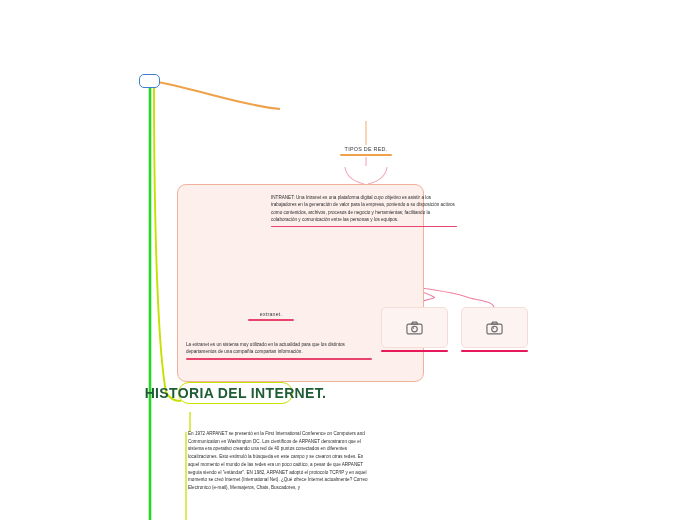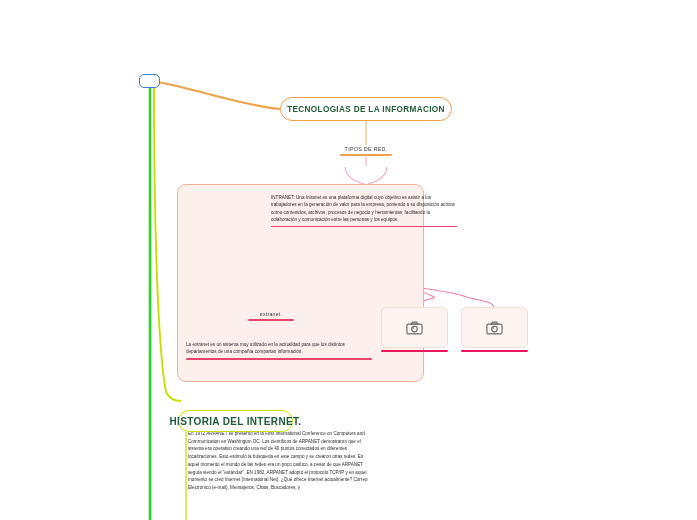--- a/index.html
+++ b/index.html
@@ -61,26 +61,26 @@
     width: 172px;
     height: 24px;
     border: 1.7px solid #f0a14b;
     color: #1f5c35;
     font-size: 8.2px;
     font-weight: bold;
     letter-spacing: 0.35px;
   }
   .pill-history {
     left: 178px;
-    top: 410px;
+    top: 382px;
     width: 115px;
     height: 22px;
     border: 1.7px solid #c8e000;
     color: #1f5c35;
-    font-size: 10px;
+    font-size: 14px;
     font-weight: bold;
     letter-spacing: 0.35px;
   }
 
   
   .underline-node {
     position: absolute;
     z-index: 6;
     box-sizing: border-box;
     text-align: center;
@@ -235,23 +235,20 @@
     <path d="M 360 282 L 372 282" fill="none" stroke="#e8195a" stroke-width="2.2"></path>
 
     <path d="M 190 412 L 190 432" fill="none" stroke="#c8e000" stroke-width="1.3"></path>
     <path d="M 186 432 L 186 520" fill="none" stroke="#c8e000" stroke-width="1.3"></path>
   </svg>
 
   <div class="root-node"></div>
 
   <div class="panel"></div>
 
-  <div class="pill pill-main">
-    <span>TECNOLOGIAS DE LA INFORMACION</span>
-  </div>
 
   <div class="underline-node node-tipos">
     <span class="ul-text">TIPOS DE RED.</span>
     <span class="ul-bar"></span>
   </div>
 
   <div class="para-block para-intranet">
     <span class="para-text">INTRANET: Una Intranet es una plataforma digital cuyo objetivo es asistir a los trabajadores en la generación de valor para la empresa, poniendo a su disposición activos como contenidos, archivos, procesos de negocio y herramientas; facilitando la colaboración y comunicación entre las personas y los equipos.</span>
     <span class="para-bar"></span>
   </div>

